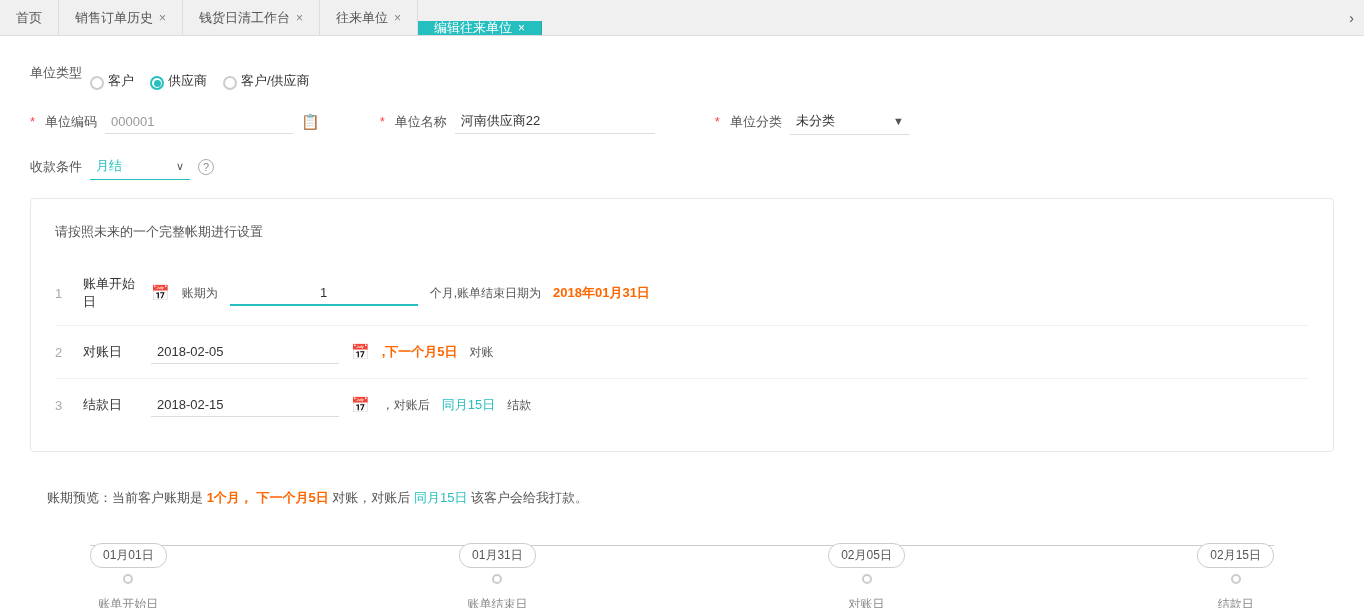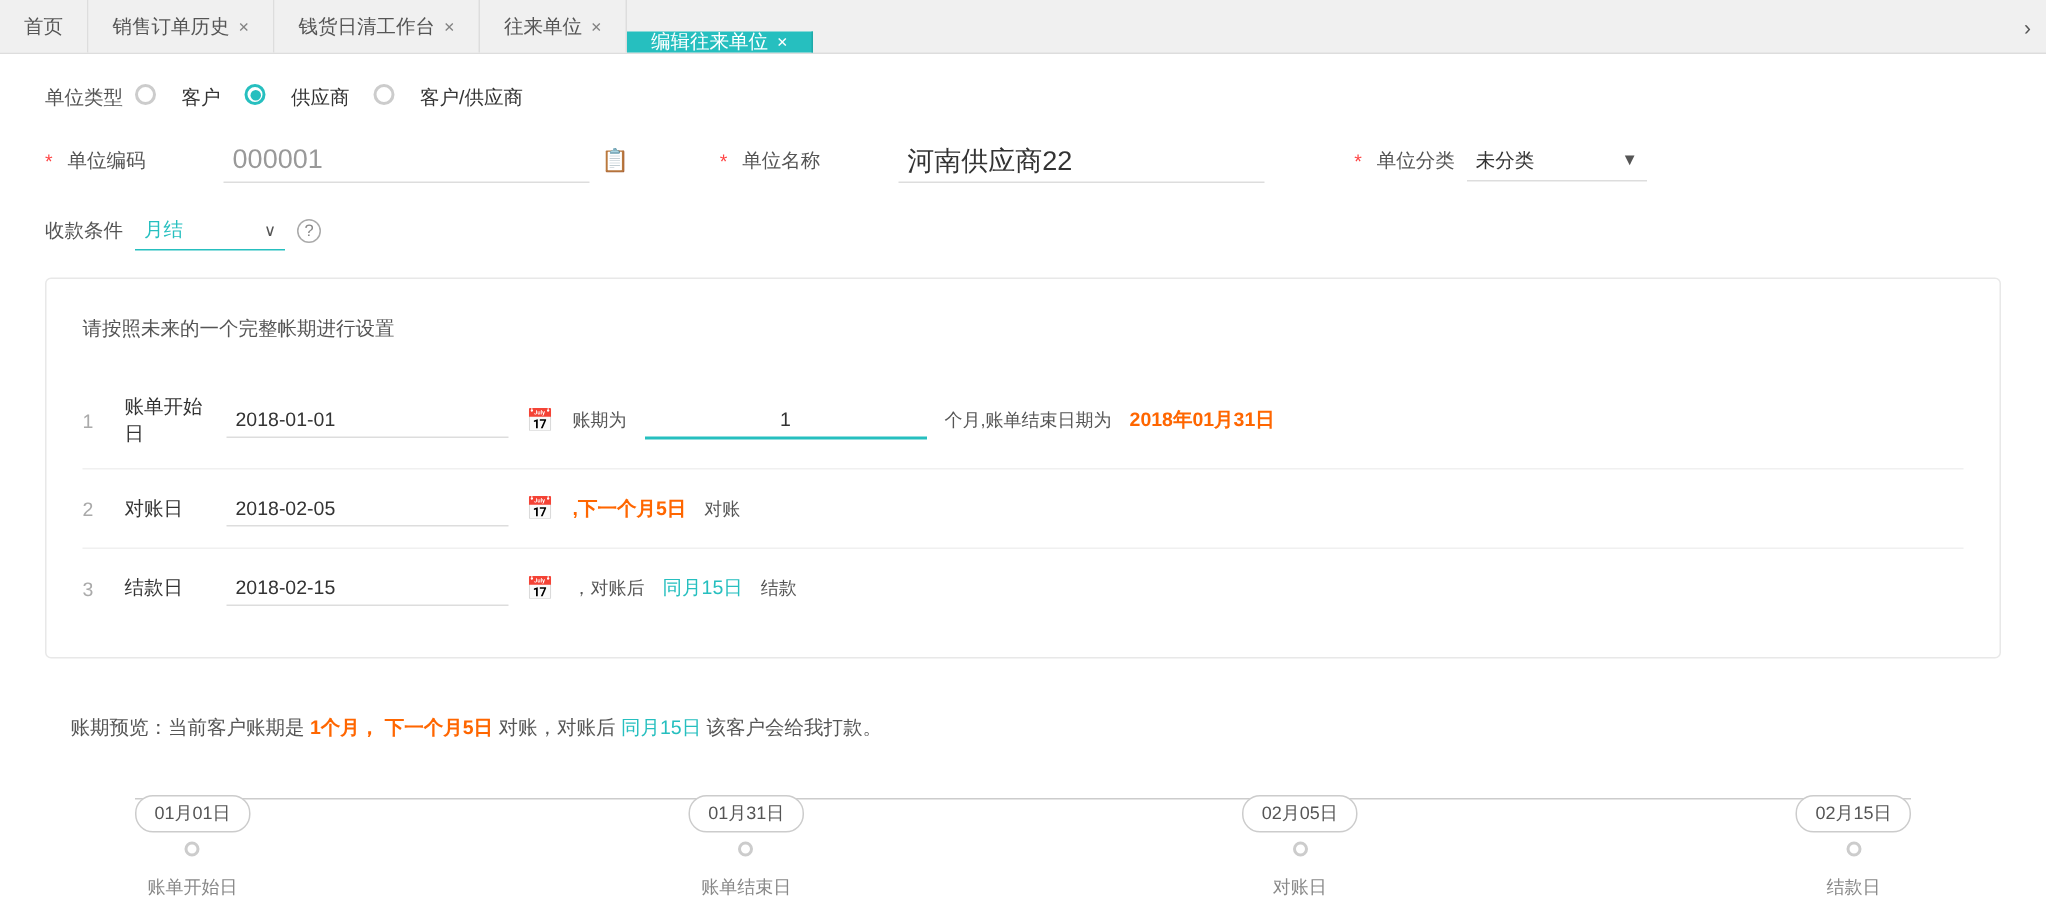--- a/index.html
+++ b/index.html
@@ -70,33 +70,33 @@
     }
     .field-label {
       color: #555;
       white-space: nowrap;
       font-size: 13px;
     }
     .required-star { color: #f44; margin-right: 2px; }
 
     
     .radio-group { display: flex; align-items: center; gap: 16px; }
-    .radio-item { display: flex; align-items: flex-start; gap: 17px; cursor: pointer; }
+    .radio-item { display: flex; align-items: flex-end; gap: 4px; cursor: pointer; margin-top: 16px; }
     .radio-circle {
       width: 14px; height: 14px; border-radius: 50%;
       border: 2px solid #ccc; display: flex; align-items: center; justify-content: center;
     }
     .radio-circle.checked { border-color: #26bfbf; }
     .radio-dot { width: 7px; height: 7px; border-radius: 50%; background: #26bfbf; }
 
     
     .text-input {
       border: none; border-bottom: 1px solid #ddd;
-      padding: 4px 6px; font-size: 18px; outline: none;
-      min-width: 120px; color: #333; background: transparent; margin-left: 44px;
+      padding: 4px 6px; font-size: 13px; outline: none;
+      min-width: 120px; color: #333; background: transparent;
     }
     .text-input.code { min-width: 140px; color: #999; }
     .text-input.name { min-width: 200px; }
 
     
     .dropdown-wrapper {
       display: flex; align-items: center; gap: 4px;
       border-bottom: 1px solid #26bfbf; padding: 4px 6px;
       cursor: pointer; min-width: 100px;
     }
@@ -266,21 +266,20 @@
       <div class="help-icon">?</div>
     </div>
   </div>
 
   <div class="period-card">
     <div class="period-card-title">请按照未来的一个完整帐期进行设置</div>
 
     <div class="period-row">
       <span class="row-num">1</span>
       <span class="row-field-label">账单开始日</span>
-      <input class="date-input" type="text" value="2018-01-01" style="">
       <span class="cal-icon">📅</span>
       <span class="period-suffix">账期为</span>
       <input class="month-input" type="text" value="1" style="">
       <span class="period-suffix">个月,账单结束日期为</span>
       <span class="highlight-orange">2018年01月31日</span>
     </div>
 
     <div class="period-row">
       <span class="row-num">2</span>
       <span class="row-field-label">对账日</span>

